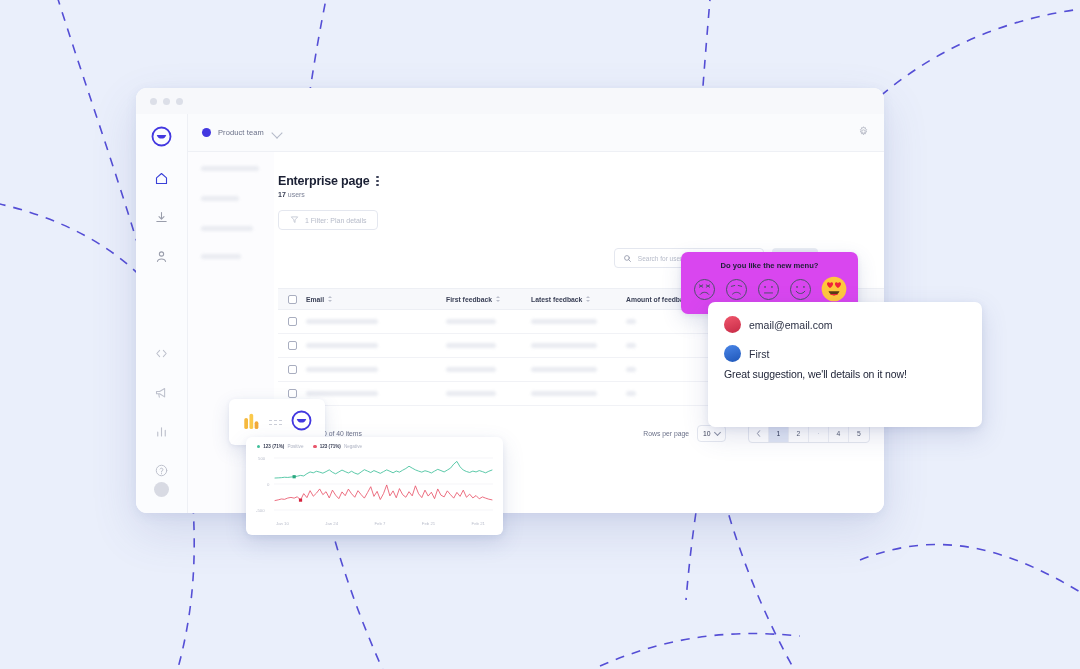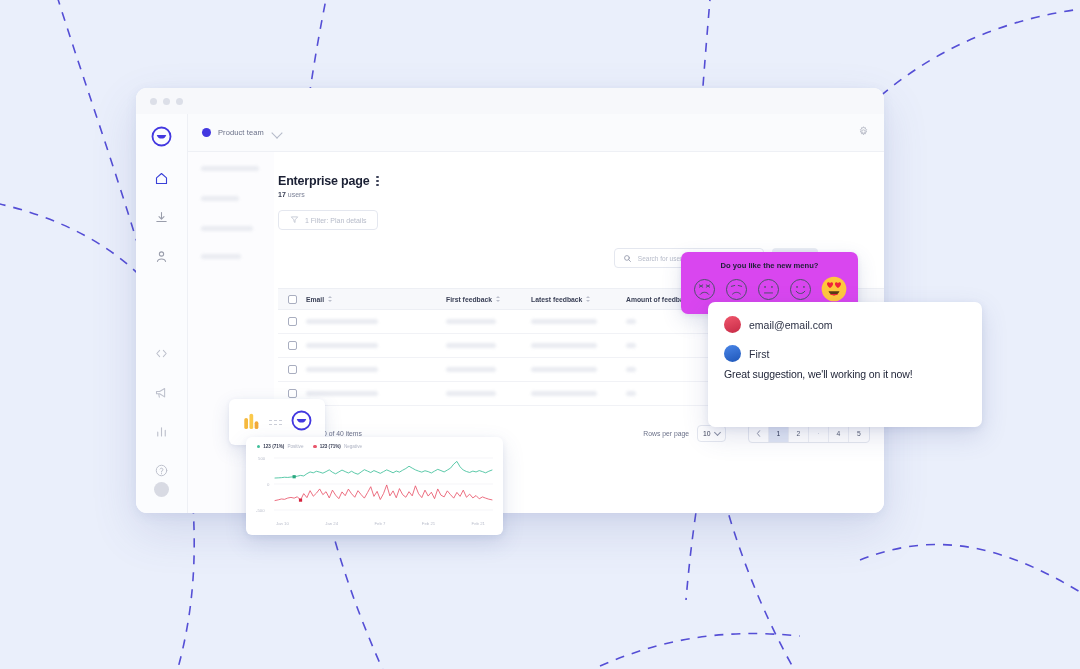--- a/index.html
+++ b/index.html
@@ -561,17 +561,17 @@
       <div class="msg-head">
         <span class="avatar" style="background:linear-gradient(160deg,#f0566c,#c62a46)"></span>
         <span class="msg-user">email@email.com</span>
       </div>
     </div>
     <div class="msg">
       <div class="msg-head">
         <span class="avatar" style="background:linear-gradient(160deg,#4a86e8,#1e56b8)"></span>
         <span class="msg-user">First</span>
       </div>
-      <div class="msg-text">Great suggestion, we'll working on it now!</div>
+      <div class="msg-text">Great suggestion, we'll details on it now!</div>
     </div>
   </div>
 
 </div>
 
 </body></html>

